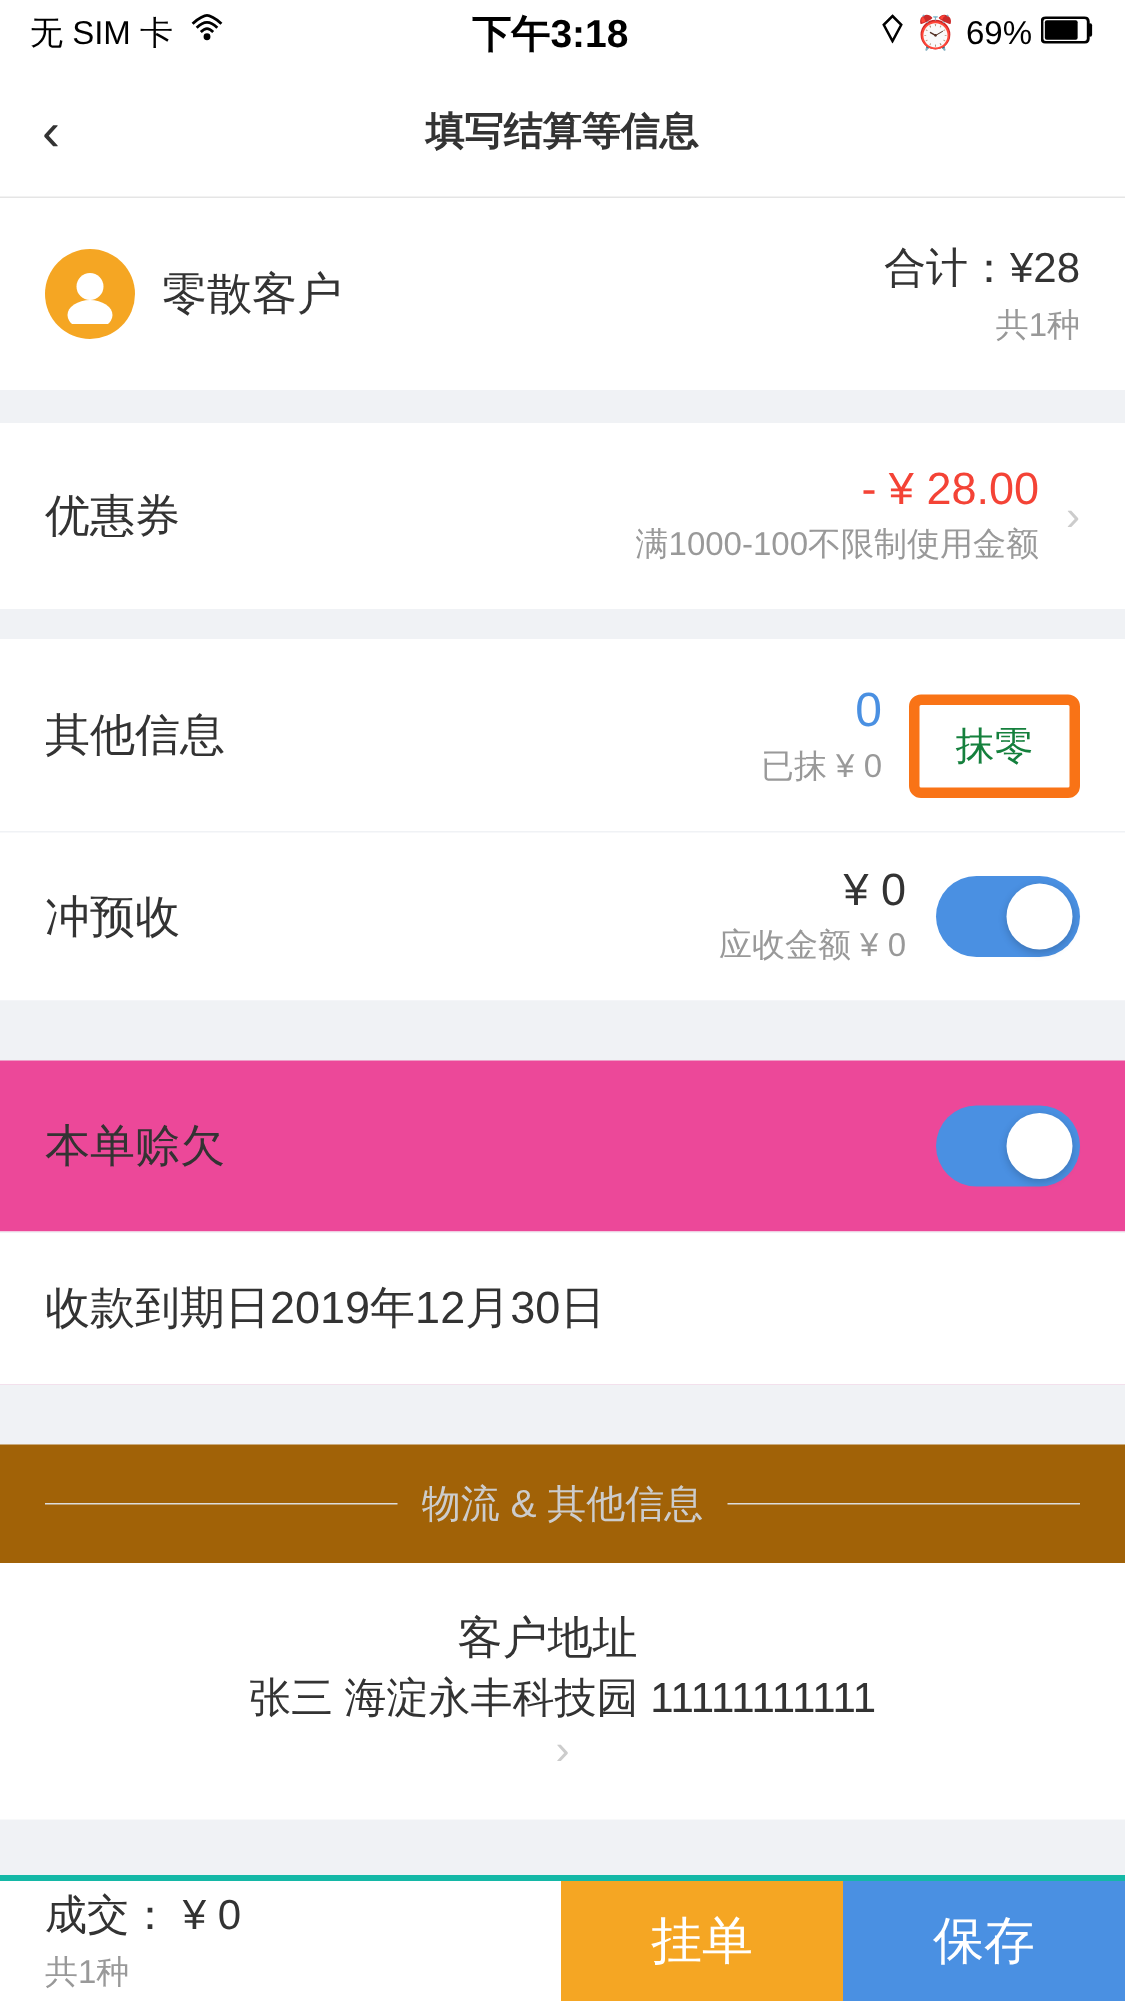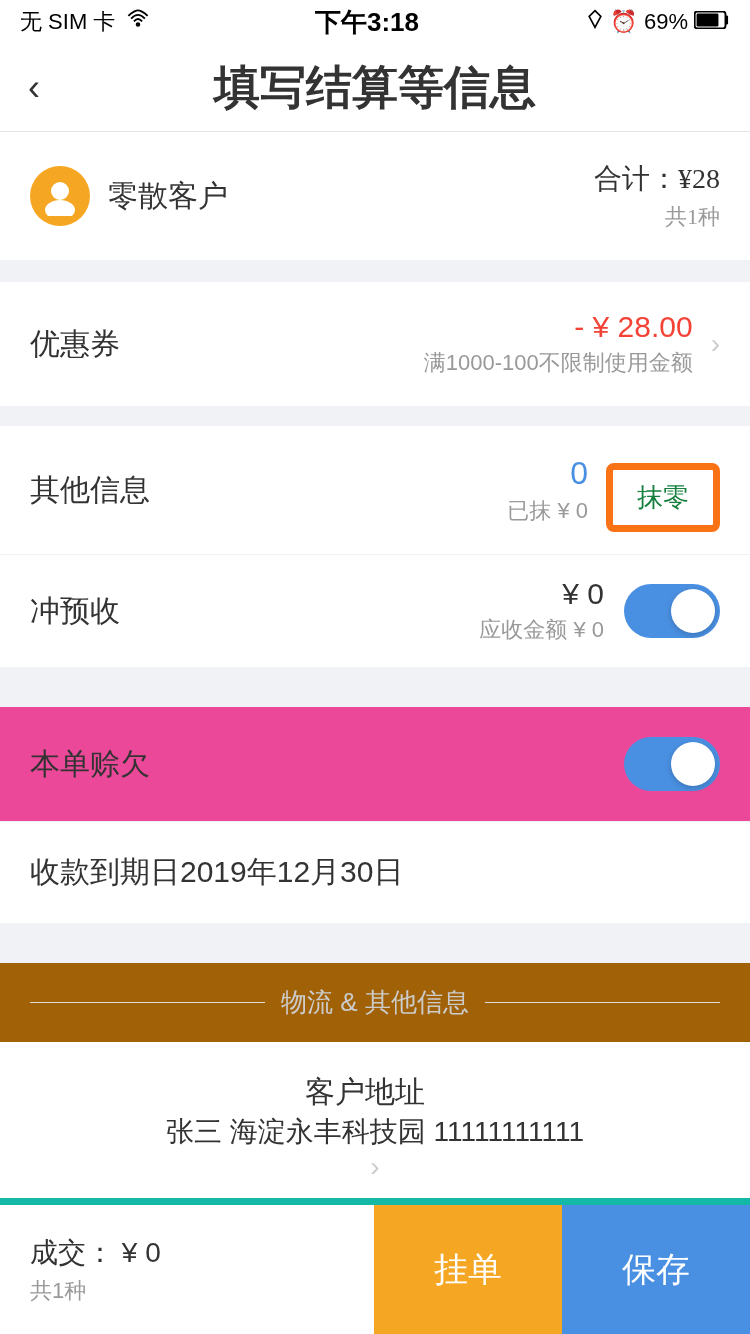--- a/index.html
+++ b/index.html
@@ -56,41 +56,40 @@
       border-bottom: 1px solid #e5e5e5;
     }
     .nav-back {
       position: absolute;
       left: 28px;
       font-size: 36px;
       color: #333;
       cursor: pointer;
     }
     .nav-title {
-      font-size: 46px;
+      font-size: 26px;
       font-weight: 600;
       color: #333;
     }
 
     
     .content {
       width: 100%;
       background: #f0f2f5;
       padding-bottom: 120px;
     }
 
     
     .customer-section {
       background: #fff;
       padding: 28px 30px;
       display: flex;
       align-items: center;
       justify-content: space-between;
       margin-bottom: 2px;
-      font-family: Liberation Serif, serif;
     }
     .customer-left {
       display: flex;
       align-items: center;
       gap: 18px;
     }
     .customer-avatar {
       width: 60px;
       height: 60px;
       border-radius: 50%;
@@ -334,25 +333,25 @@
       flex: 1;
       text-align: right;
     }
 
     
     .bottom-bar {
       position: fixed;
       bottom: 0;
       left: 0;
       width: 750px;
-      height: 136px;
+      height: 84px;
       background: #fff;
       display: flex;
       align-items: stretch;
-      border-top: 7px solid #14b8a6;
+      border-top: 4px solid #14b8a6;
     }
     .bottom-info {
       flex: 1;
       display: flex;
       flex-direction: column;
       justify-content: center;
       padding: 0 30px;
     }
     .bottom-transaction {
       font-size: 28px;

